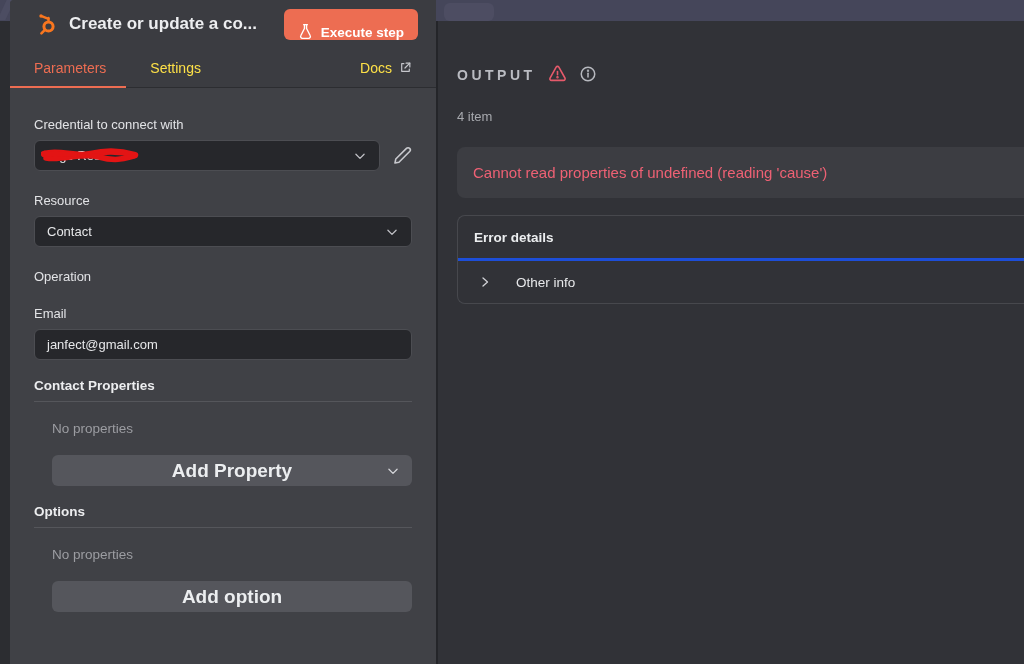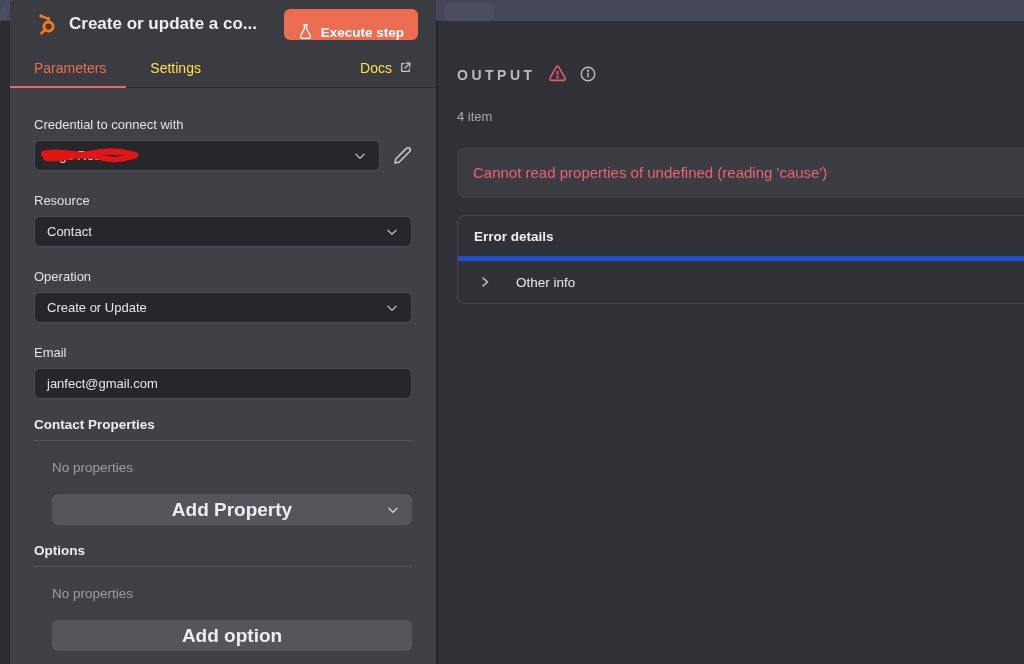--- a/index.html
+++ b/index.html
@@ -25,21 +25,21 @@
   .output-title { font-size:14px; font-weight:bold; letter-spacing:3.5px; color:#babcc2; }
   .items-count { margin-top:26px; font-size:13px; color:#a7a9ae; }
   .error-card {
     margin-top:23px; height:51px; background:#3c3d42;
     border-radius:8px 0 0 8px; display:flex; align-items:center; padding-left:16px;
   }
   .error-text { color:#ee6174; font-size:15px; }
   .details-card { margin-top:17px; border:1px solid #47484d; border-right:none; border-radius:8px 0 0 8px; }
   .details-header {
     height:45px; display:flex; align-items:center; padding-left:16px;
-    font-size:13.5px; font-weight:bold; color:#eceef0; border-bottom:5px solid #1d4ed8;
+    font-size:13.5px; font-weight:bold; color:#eceef0; border-bottom:3px solid #1d4ed8;
   }
   .other-info-row { height:42px; display:flex; align-items:center; padding-left:21px; cursor:pointer; }
   .other-info-label { font-size:13.5px; color:#e8e9eb; margin-left:25px; }
 
   
   .ndv-panel {
     position:absolute; left:10px; top:0; width:426px; height:664px;
     background:#404146; z-index:2; border-radius:4px 0 0 0;
   }
   .ndv-header { height:48px; display:flex; align-items:center; padding:0 18px 0 24px; background:#3b3c41; border-radius:4px 0 0 0; }
@@ -203,28 +203,20 @@
         <span class="chev">
           <svg width="14" height="14" viewBox="0 0 24 24" fill="none" stroke="#c0c1c6" stroke-width="2.2" stroke-linecap="round" stroke-linejoin="round">
               <polyline points="5,9 12,16 19,9"></polyline>
             </svg>
         </span>
       </div>
     </div>
 
     <div class="field-group">
       <div class="field-label">Operation</div>
-      <div class="control">
-        <span>Create or Update</span>
-        <span class="chev">
-          <svg width="14" height="14" viewBox="0 0 24 24" fill="none" stroke="#c0c1c6" stroke-width="2.2" stroke-linecap="round" stroke-linejoin="round">
-              <polyline points="5,9 12,16 19,9"></polyline>
-            </svg>
-        </span>
-      </div>
     </div>
 
     <div class="field-group">
       <div class="field-label">Email</div>
       <div class="control">
         <span>janfect@gmail.com</span>
       </div>
     </div>
 
     <div class="section-header" style="margin-top:-4px;">Contact Properties</div>

